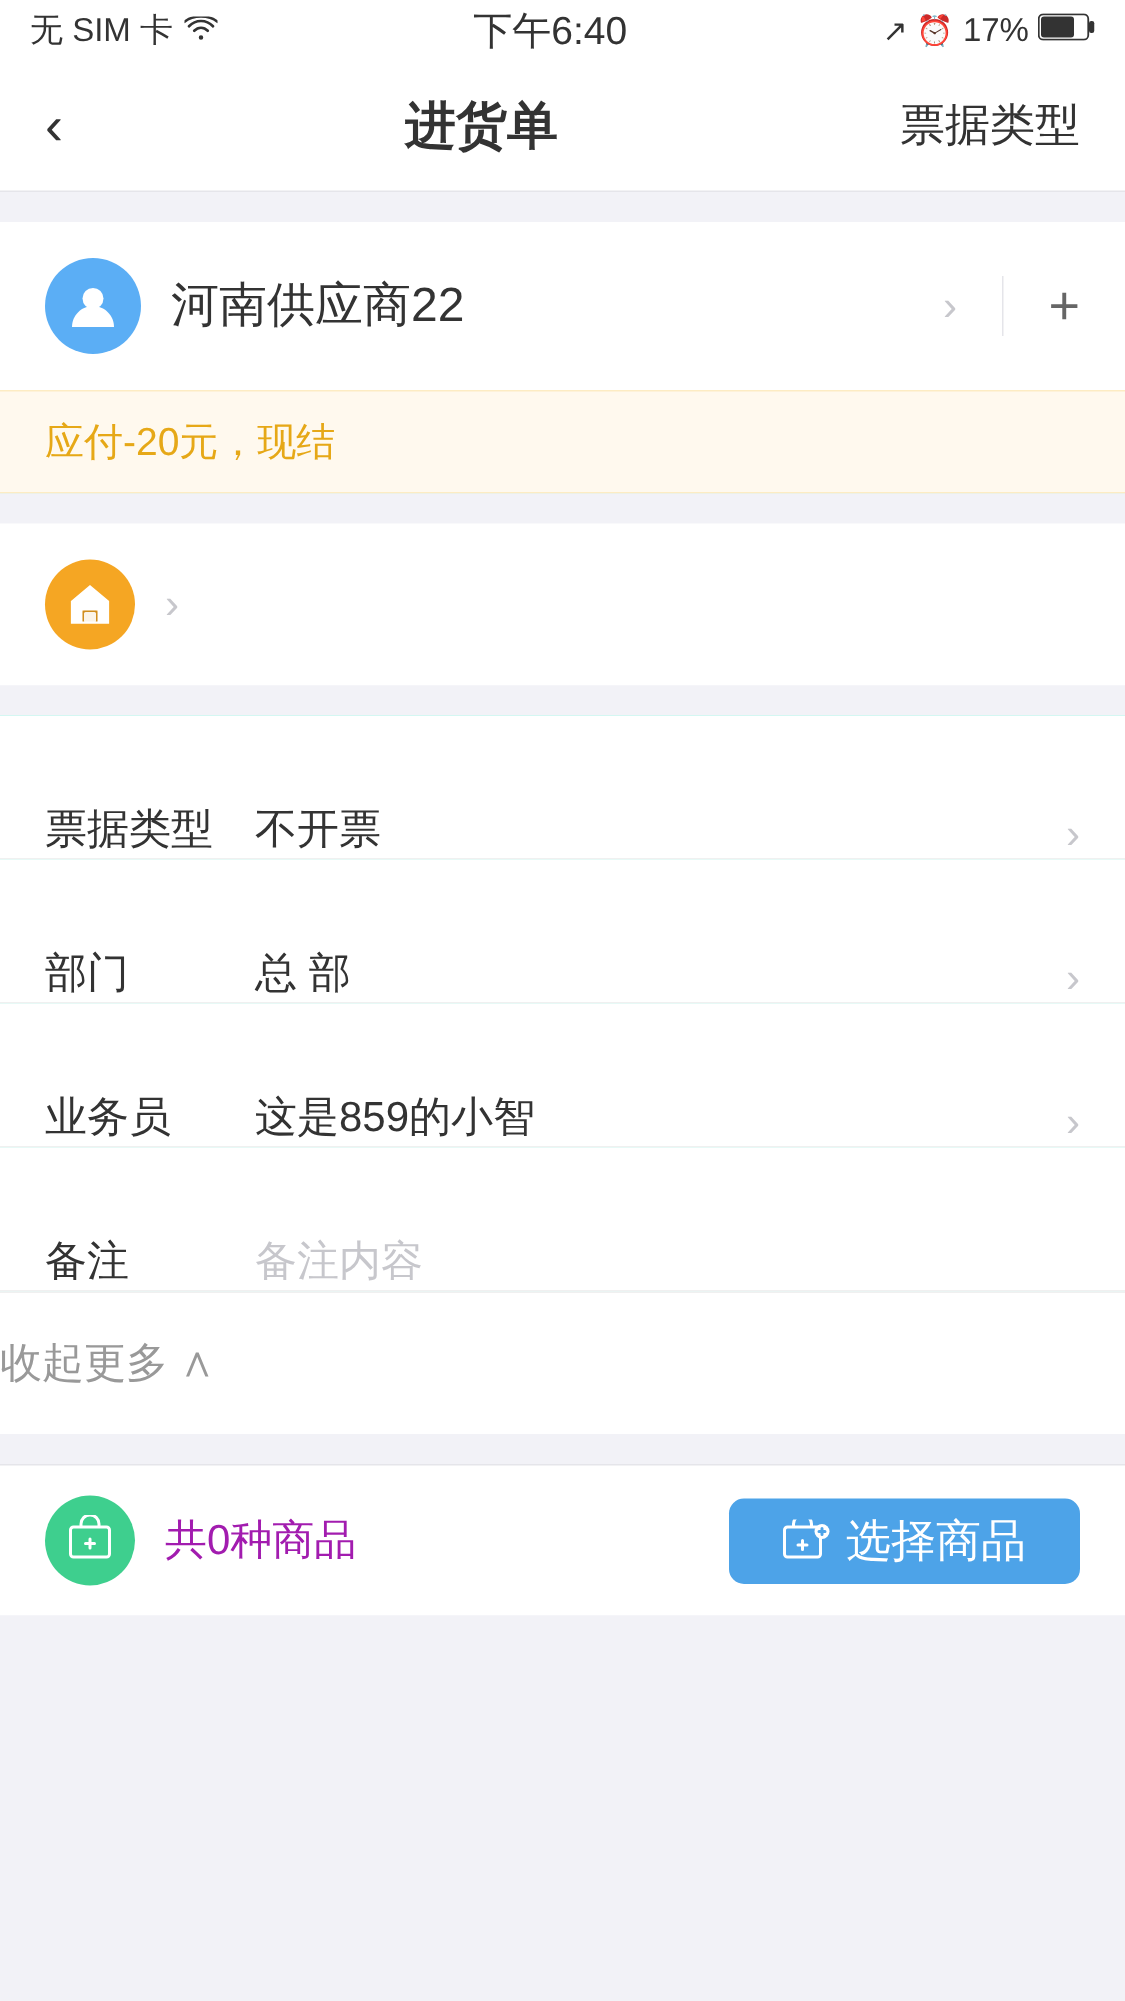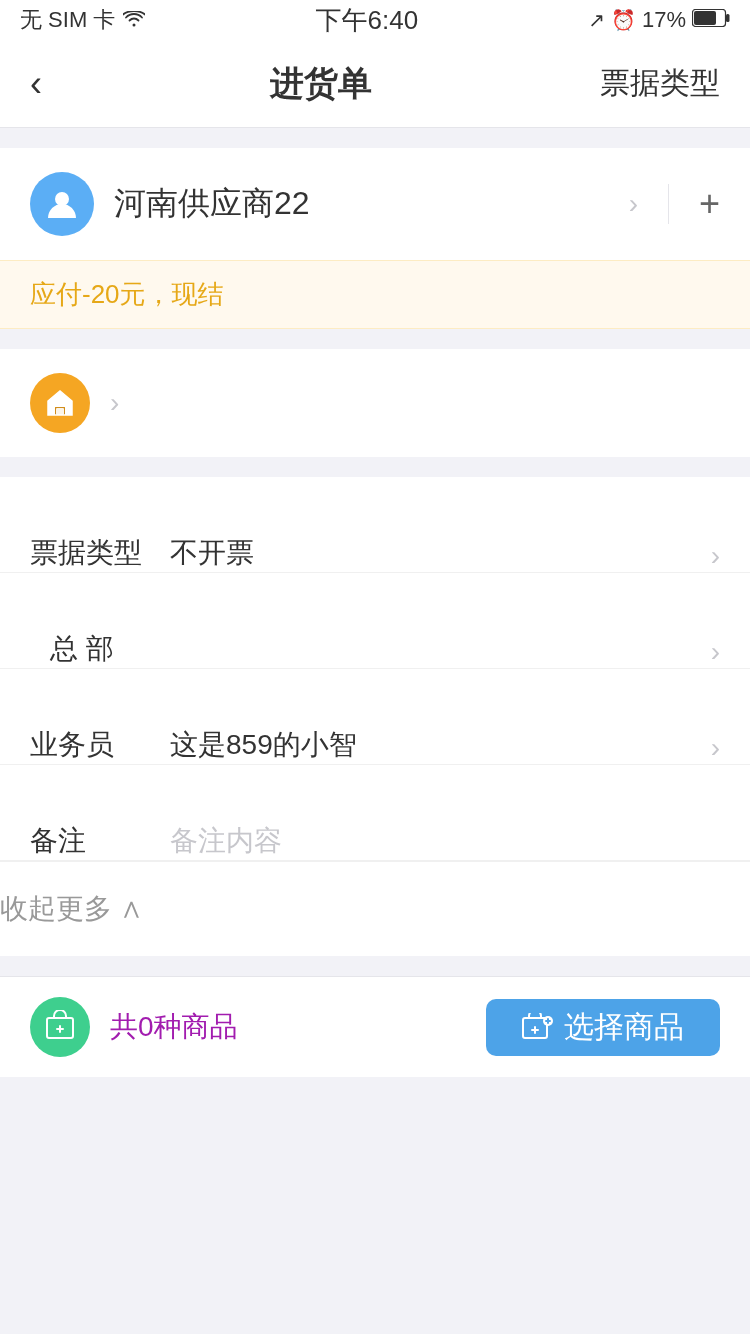--- a/index.html
+++ b/index.html
@@ -297,20 +297,21 @@
 
 <div class="card">
 
   <div class="form-row">
     <span class="form-label">票据类型</span>
     <span class="form-value">不开票</span>
     <span class="form-chevron">›</span>
   </div>
 
   <div class="form-row">
+    <span class="form-label">部门</span>
     <span class="form-value">总 部</span>
     <span class="form-chevron">›</span>
   </div>
 
   <div class="form-row">
     <span class="form-label">业务员</span>
     <span class="form-value">这是859的小智</span>
     <span class="form-chevron">›</span>
   </div>
 

